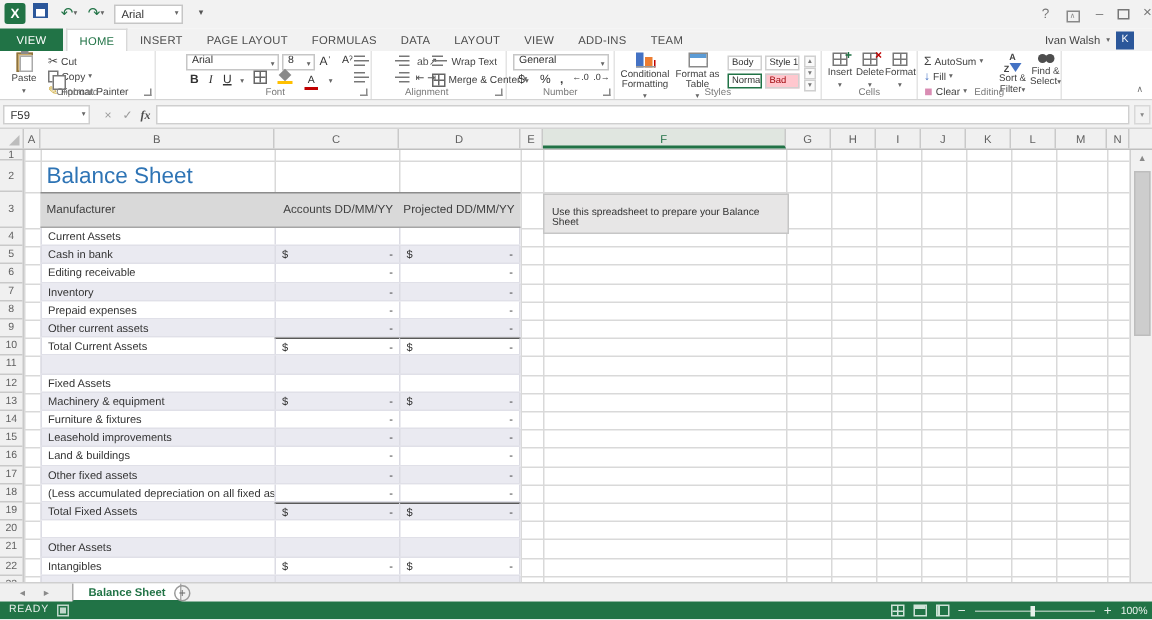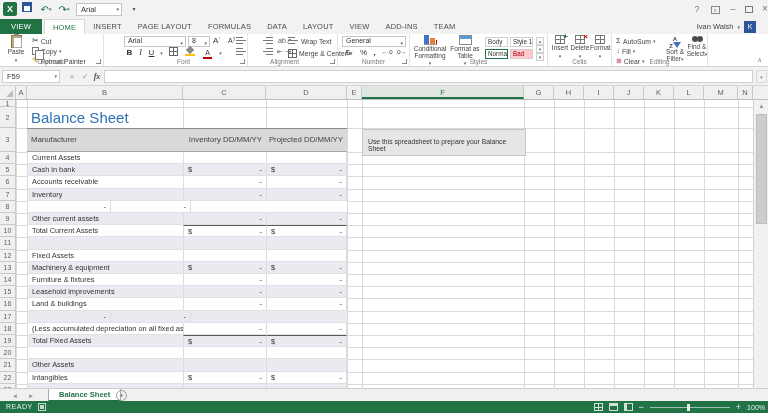--- a/index.html
+++ b/index.html
@@ -377,21 +377,21 @@
         <div class="rhdr" style="top: 222.8px; height: 12.2px;">18</div>
         <div class="rhdr" style="top: 235px; height: 12.2px;">19</div>
         <div class="rhdr" style="top: 247.2px; height: 12.2px;">20</div>
         <div class="rhdr" style="top: 259.4px; height: 12.2px;">21</div>
         <div class="rhdr" style="top: 271.6px; height: 12.2px;">22</div>
         <div class="rhdr" style="top: 283.8px; height: 12.2px;">23</div>
       </div>
     <div id="title-cell">Balance Sheet</div>
     <div id="table-header">
       <div class="hb">Manufacturer</div>
-      <div class="hc">Inventory DD/MM/YY</div>
+      <div class="hc">Accounts DD/MM/YY</div>
       <div class="hd">Projected DD/MM/YY</div>
     </div>
     <div id="rows-holder">
         <div class="trow" style="top: 52px;">
           <div class="tc b">Current Assets</div>
           <div class="tc c">
             <span class="sym"></span>
             <span class="val"></span>
           </div>
           <div class="tc d">
@@ -404,21 +404,21 @@
           <div class="tc c">
             <span class="sym">$</span>
             <span class="val">-</span>
           </div>
           <div class="tc d">
             <span class="sym">$</span>
             <span class="val">-</span>
           </div>
         </div>
         <div class="trow" style="top: 76.4px;">
-          <div class="tc b">Accounts receivable</div>
+          <div class="tc b">Editing receivable</div>
           <div class="tc c">
             <span class="sym"></span>
             <span class="val">-</span>
           </div>
           <div class="tc d">
             <span class="sym"></span>
             <span class="val">-</span>
           </div>
         </div>
         <div class="trow band" style="top: 88.6px;">
@@ -426,20 +426,21 @@
           <div class="tc c">
             <span class="sym"></span>
             <span class="val">-</span>
           </div>
           <div class="tc d">
             <span class="sym"></span>
             <span class="val">-</span>
           </div>
         </div>
         <div class="trow" style="top: 100.8px;">
+          <div class="tc b">Prepaid expenses</div>
           <div class="tc c">
             <span class="sym"></span>
             <span class="val">-</span>
           </div>
           <div class="tc d">
             <span class="sym"></span>
             <span class="val">-</span>
           </div>
         </div>
         <div class="trow band" style="top: 113px;">
@@ -524,20 +525,21 @@
           <div class="tc c">
             <span class="sym"></span>
             <span class="val">-</span>
           </div>
           <div class="tc d">
             <span class="sym"></span>
             <span class="val">-</span>
           </div>
         </div>
         <div class="trow band" style="top: 210.6px;">
+          <div class="tc b">Other fixed assets</div>
           <div class="tc c">
             <span class="sym"></span>
             <span class="val">-</span>
           </div>
           <div class="tc d">
             <span class="sym"></span>
             <span class="val">-</span>
           </div>
         </div>
         <div class="trow" style="top: 222.8px;">

